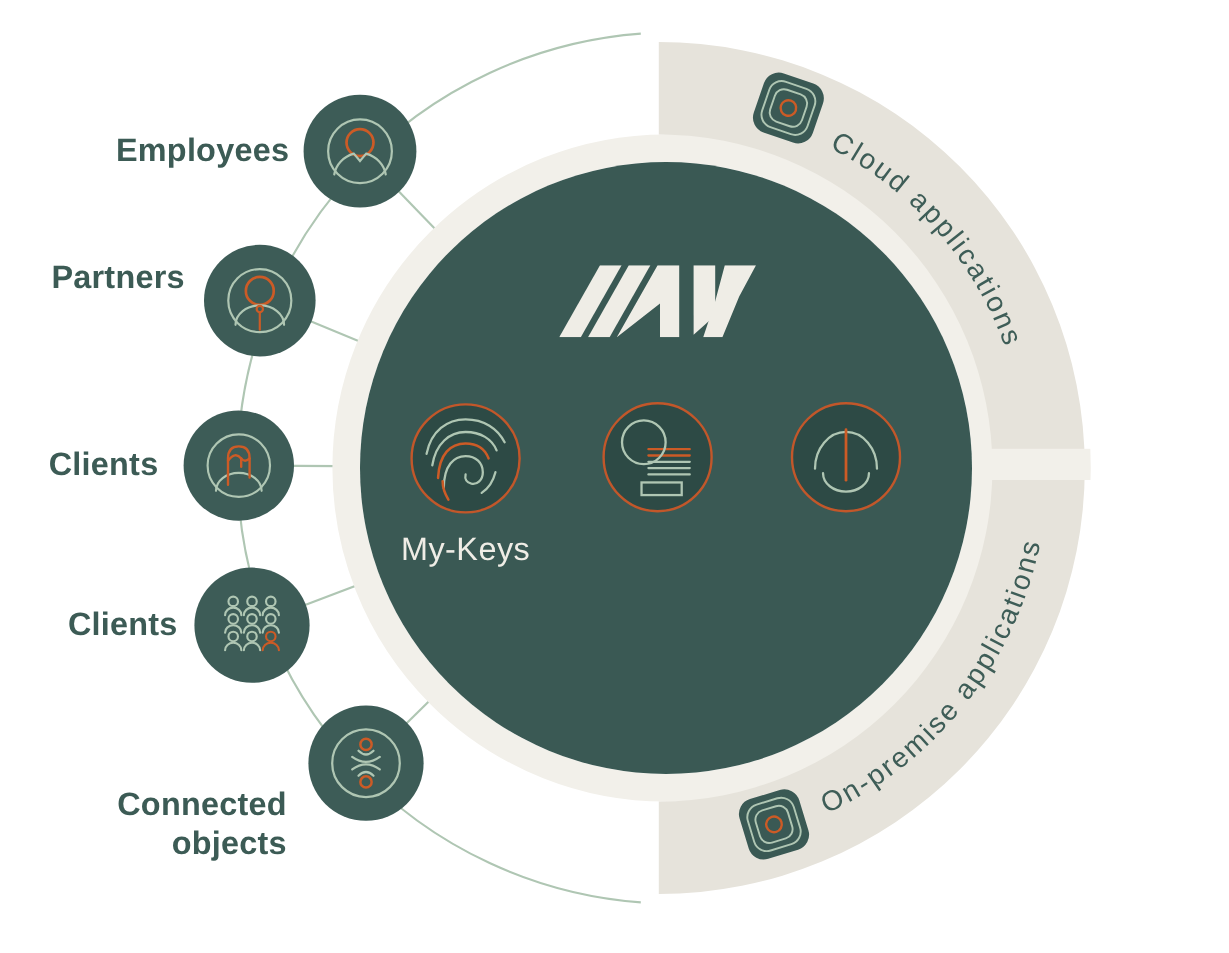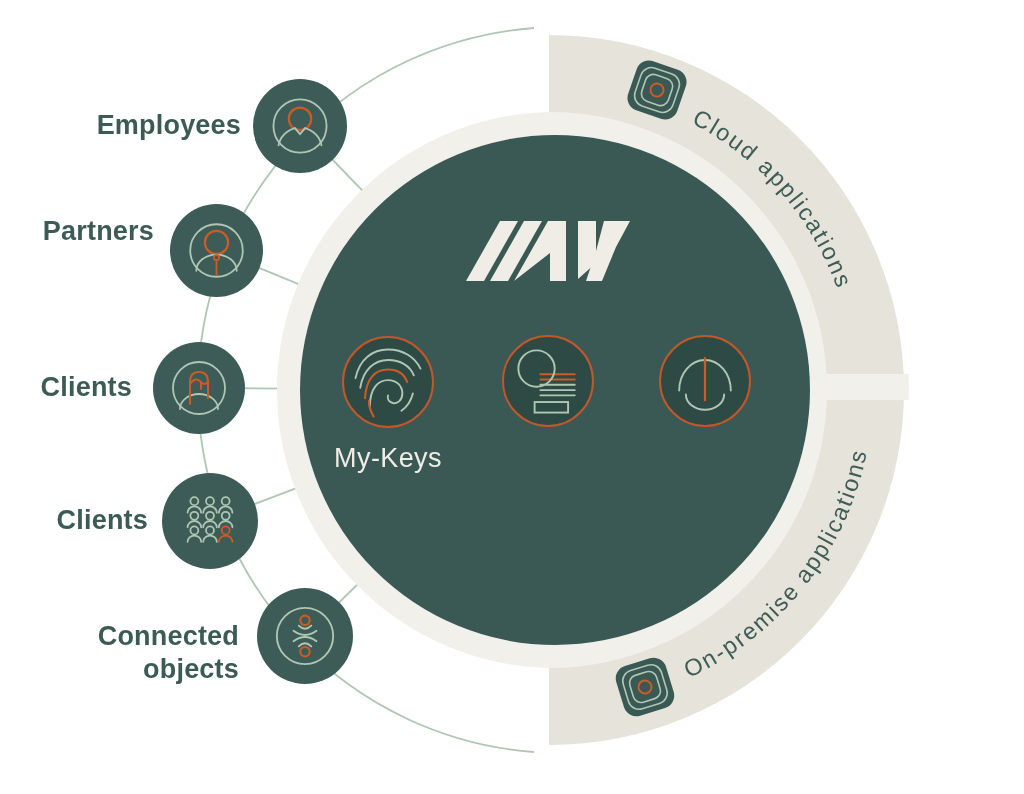--- a/index.html
+++ b/index.html
@@ -133,21 +133,21 @@
     <svg viewBox="0 0 92 92" fill="none" stroke-linecap="round">
       <circle cx="46" cy="46" r="27" stroke="#AFC6B3" stroke-width="1.8"></circle>
       <circle cx="46" cy="31" r="4.5" stroke="#CC5B26" stroke-width="2"></circle>
       <path d="M 40 36 Q 46 42 52 36" stroke="#AFC6B3" stroke-width="1.8"></path>
       <path d="M 35 41 Q 46 49 57 41" stroke="#AFC6B3" stroke-width="1.8"></path>
       <circle cx="46" cy="61" r="4.5" stroke="#CC5B26" stroke-width="2"></circle>
       <path d="M 40 56 Q 46 50 52 56" stroke="#AFC6B3" stroke-width="1.8"></path>
       <path d="M 35 51 Q 46 43 57 51" stroke="#AFC6B3" stroke-width="1.8"></path>
     </svg>
   </div>
-  <div class="side-label" style="right:785px;top:620px;width:150px;text-align:right;">Connected objects</div>
+  <div class="side-label" style="right:785px;top:654px;width:150px;text-align:right;">Connected objects</div>
 
   <div class="logo-wrap">
     <svg viewBox="0 0 164 60" width="164" height="60" fill="#EFEDE6">
       <polygon points="0,60 34,0 52,0 18,60"></polygon>
       <polygon points="24,60 58,0 76,0 42,60"></polygon>
       <polygon points="48,60 82,0 100,0 100,60 84,60 84,32"></polygon>
       <polygon points="112,0 130,0 130,42 112,58"></polygon>
       <polygon points="138,0 164,0 150,26 136,60 120,60 130,30"></polygon>
     </svg>
   </div>

